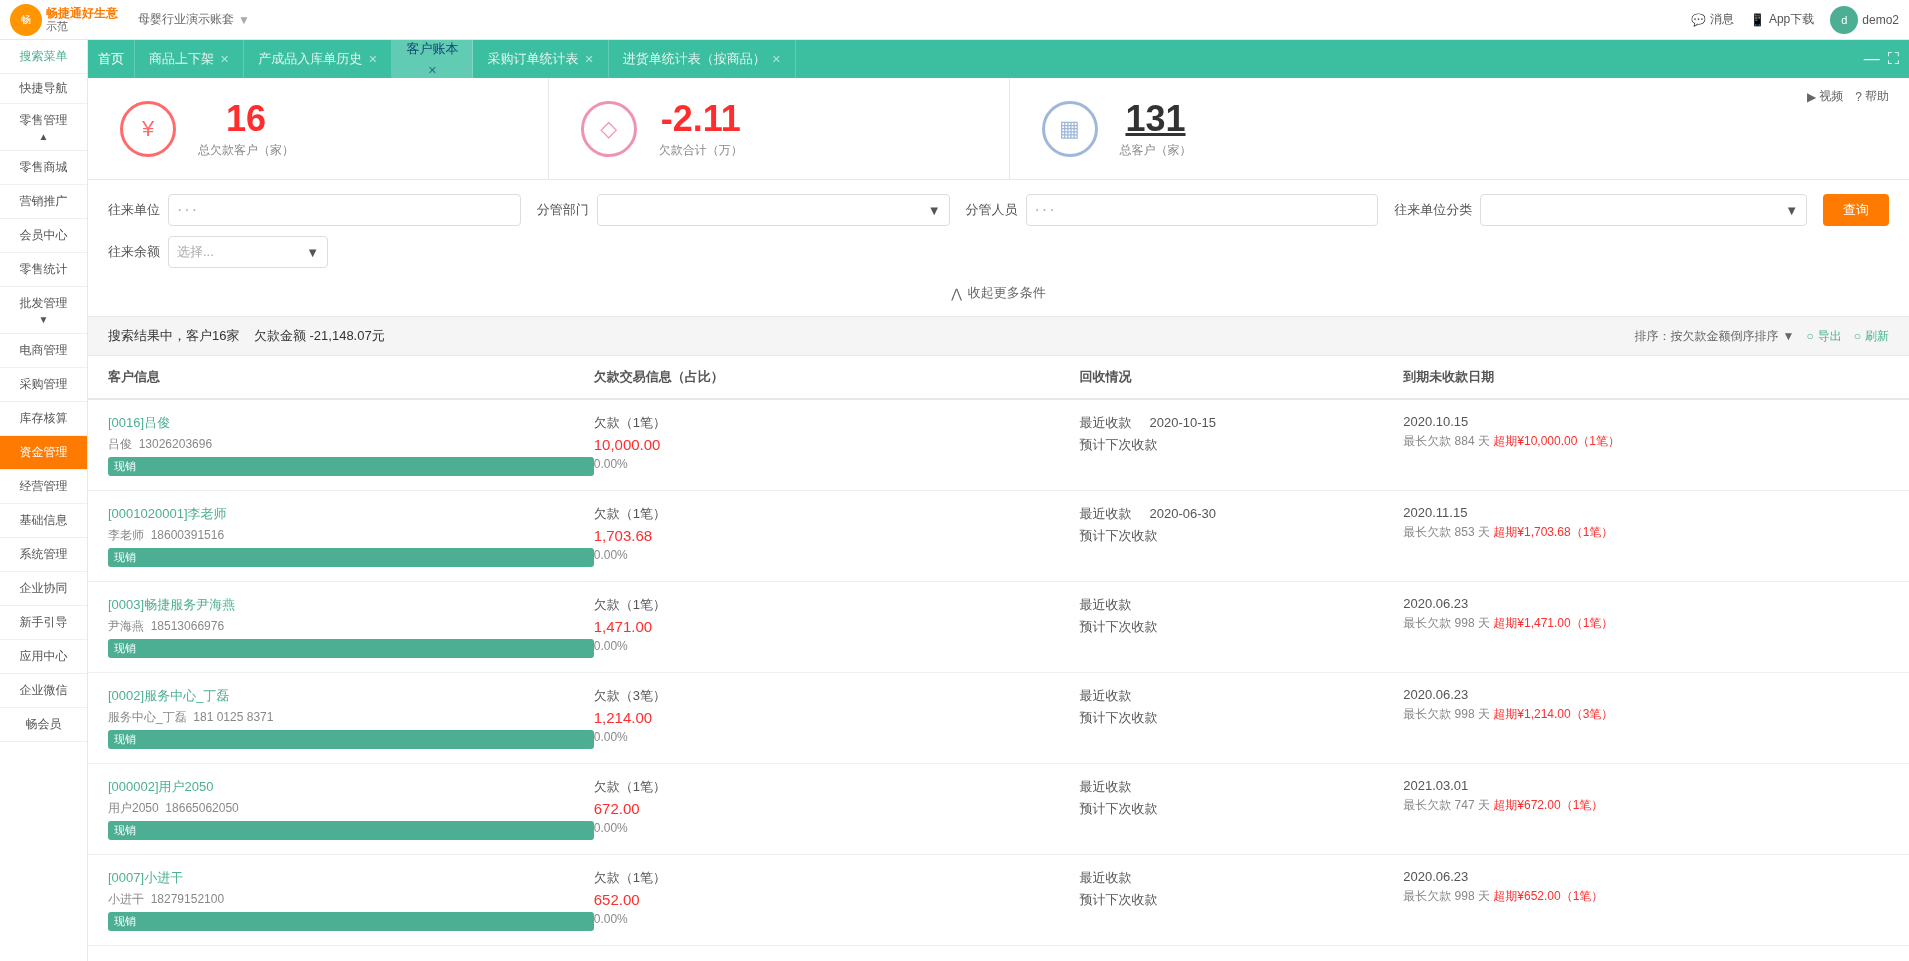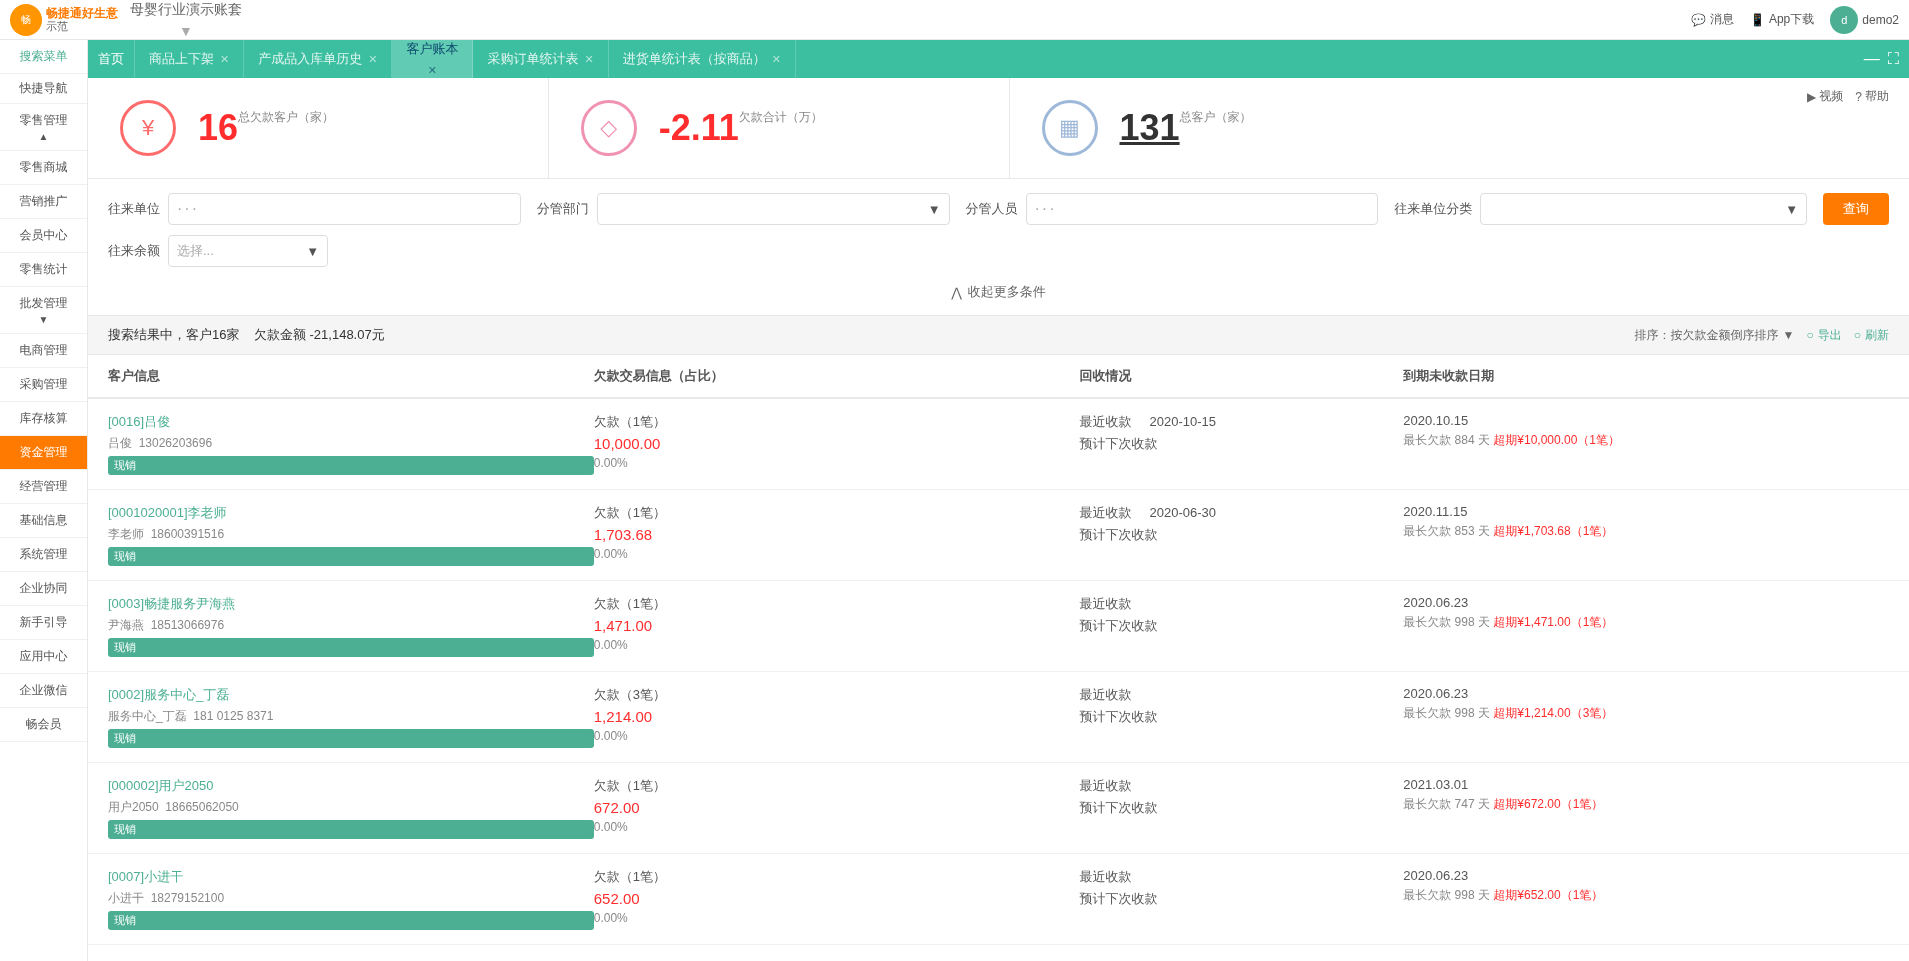--- a/index.html
+++ b/index.html
@@ -41,21 +41,21 @@
     .page-content { flex: 1; overflow-y: auto; background: #f5f5f5; padding: 0; }
 
     
     .stats-row { display: flex; background: #fff; border-bottom: 1px solid #e8e8e8; }
     .stat-card { flex: 1; display: flex; align-items: center; padding: 20px 30px; border-right: 1px solid #e8e8e8; gap: 20px; }
     .stat-icon { width: 60px; height: 60px; display: flex; align-items: center; justify-content: center; }
     .stat-icon-circle { width: 56px; height: 56px; border-radius: 50%; border: 3px solid; display: flex; align-items: center; justify-content: center; font-size: 22px; }
     .stat-icon-circle.red { border-color: #ff6b6b; color: #ff6b6b; }
     .stat-icon-circle.pink { border-color: #f093b0; color: #f093b0; }
     .stat-icon-circle.blue { border-color: #9eb8d9; color: #9eb8d9; }
-    .stat-info { display: flex; flex-direction: row; }
+    .stat-info { display: flex; flex-direction: column; align-items: center; }
     .stat-value { font-size: 36px; font-weight: bold; }
     .stat-value.red { color: #ff2d2d; }
     .stat-value.dark { color: #333; text-decoration: underline; }
     .stat-label { font-size: 12px; color: #888; margin-top: 2px; }
     .stat-card-last { flex: 1; display: flex; justify-content: flex-end; align-items: flex-start; padding: 10px 20px; gap: 12px; }
 
     
     .filter-area { background: #fff; padding: 14px 20px; border-bottom: 1px solid #e8e8e8; }
     .filter-row { display: flex; align-items: center; gap: 16px; margin-bottom: 10px; flex-wrap: wrap; }
     .filter-item { display: flex; align-items: center; gap: 8px; flex: 1; min-width: 200px; }
@@ -99,21 +99,21 @@
 
 <div class="top-bar">
   <div class="top-bar-left">
     <div class="logo-area">
       <div class="logo-icon">畅</div>
       <div style="display:flex;flex-direction:column;line-height:1.2;">
         <span style="font-size:12px;color:#ff7a00;font-weight:bold;">畅捷通好生意</span>
         <span style="font-size:11px;color:#666;">示范</span>
       </div>
     </div>
-    <div style="font-size:14px;color:#666;margin-left:4px;display:flex;align-items:center;gap:4px;flex-direction:column;">
+    <div style="font-size:12px;color:#666;margin-left:12px;display:flex;align-items:center;gap:4px;">
       <span>母婴行业演示账套</span>
       <span style="color:#aaa;">▼</span>
     </div>
   </div>
   <div class="top-bar-right">
     <div class="top-action">
       <span>💬</span>
       <span>消息</span>
     </div>
     <div class="top-action">

